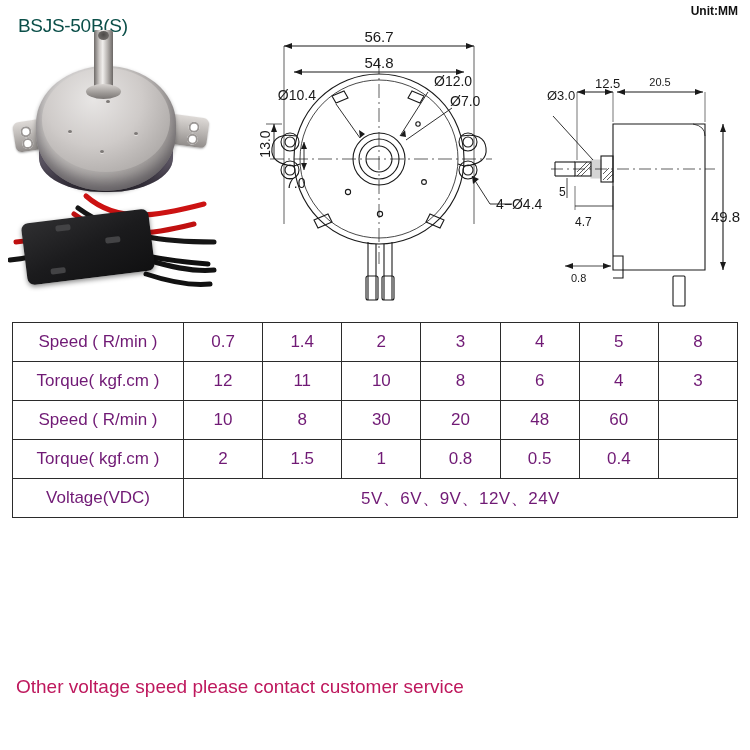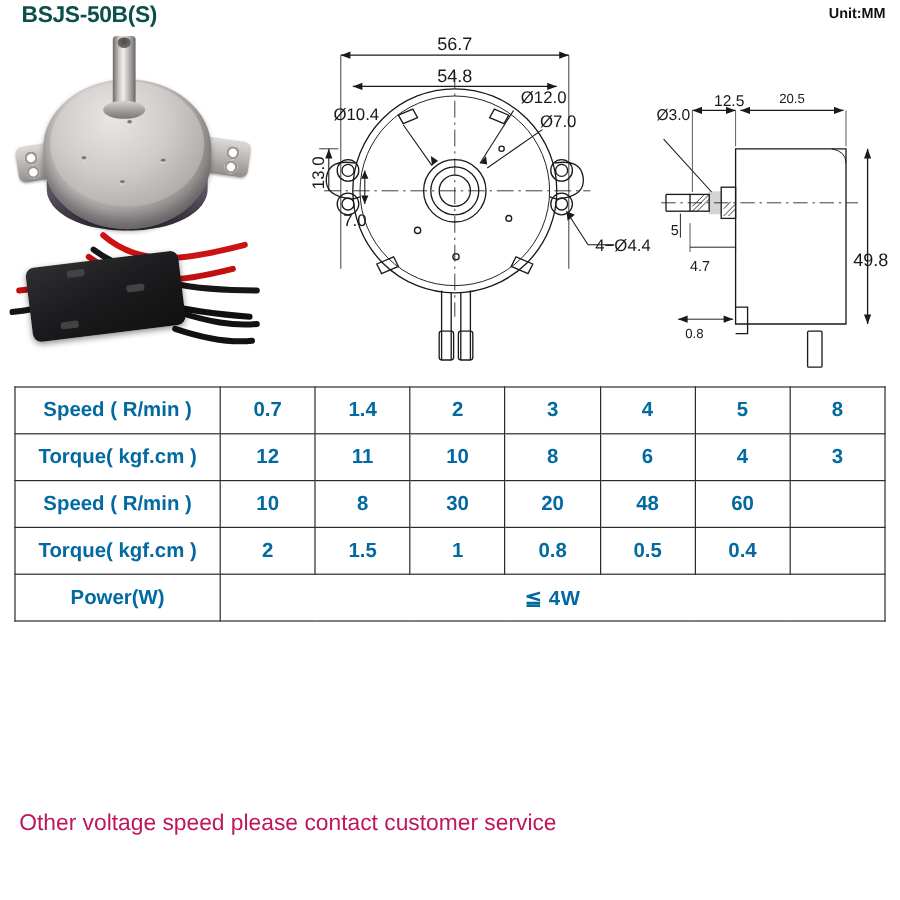--- a/index.html
+++ b/index.html
@@ -12,23 +12,23 @@
     height: 750px;
     position: relative;
     font-family: "Liberation Sans", sans-serif;
     overflow: hidden;
   }
 
   
   #model-title {
     position: absolute;
     left: 18px;
-    top: 2px;
+    top: 15px;
     font-size: 19px;
-    font-weight: bold;
+    font-weight: normal;
     color: #0b4f49;
     letter-spacing: -0.3px;
   }
   #unit-label {
     position: absolute;
     right: 12px;
     top: 4px;
     font-size: 12px;
     font-weight: bold;
     color: #111;
@@ -159,22 +159,22 @@
     top: 322px;
     width: 726px;
     border-collapse: collapse;
     table-layout: fixed;
   }
   #spec-table td {
     border: 1.5px solid #2b2b2b;
     text-align: center;
     vertical-align: middle;
     font-size: 17px;
-    font-weight: bold;
-    color: #0369a1;
+    font-weight: normal;
+    color: #701a75;
     padding: 0;
     height: 38px;
   }
   td.rowlabel { width: 170px; font-size: 17px; }
   td.rowlabel.torque { color: #ff0000; margin-left: 20px; }
   td.val { font-size: 16px; }
   td.val.torque { color: #ff0000; }
   td.rot-label { font-size: 13px; font-weight: bold; }
   td.spec-val { font-size: 18px; letter-spacing: .5px; }
   td.rot-val { font-size: 13px; font-weight: bold; }
@@ -419,19 +419,19 @@
       <td class="rowlabel torque">Torque( kgf.cm )</td>
       <td class="val torque">2</td>
       <td class="val torque">1.5</td>
       <td class="val torque">1</td>
       <td class="val torque">0.8</td>
       <td class="val torque">0.5</td>
       <td class="val torque">0.4</td>
       <td class="val torque"></td>
     </tr>
     <tr>
-      <td class="rowlabel">Power(W)</td>
-      <td class="spec-val" colspan="7">≦ 4W</td>
+      <td class="rowlabel">Voltage(VDC)</td>
+      <td class="spec-val" colspan="7">5V、6V、9V、12V、24V</td>
     </tr>
   </tbody>
 </table>
 
 <div id="footer-note">Other voltage speed please contact customer service</div>
 
 </body></html>

